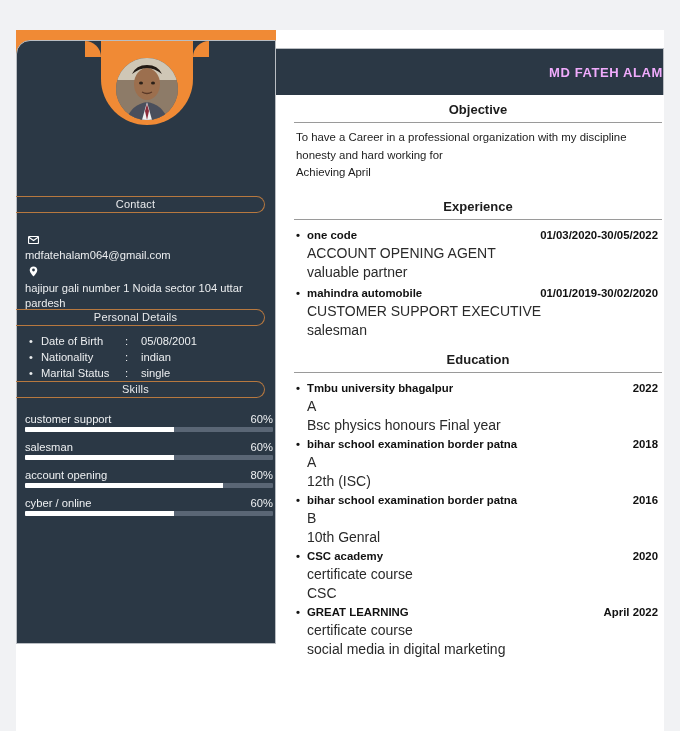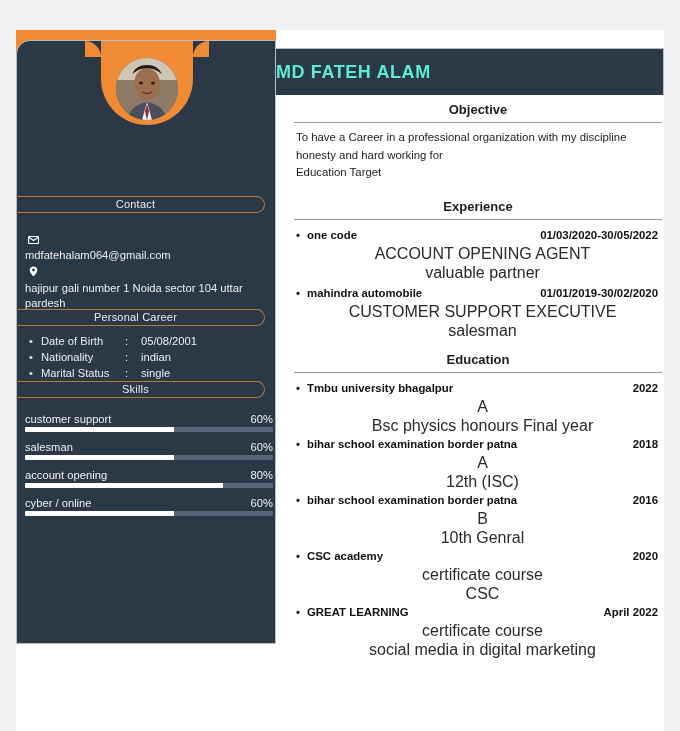--- a/index.html
+++ b/index.html
@@ -160,27 +160,27 @@
     position: absolute;
     left: 260px; top: 0;
     width: 388px; height: 701px;
     background: #ffffff;
   }
   .name-bar {
     position: absolute;
     left: 0; top: 18px;
     width: 388px; height: 47px;
     background: #2b3845;
-    color: #5eead4;
-    font-size: 18px;
+    color: #f0abfc;
+    font-size: 13px;
     font-weight: bold;
     letter-spacing: .6px;
     display: flex;
     align-items: center;
-    justify-content: flex-start;
+    justify-content: flex-end;
     box-sizing: border-box;
     border-top: 1px solid #b9bdc2;
     border-right: 1px solid #b9bdc2;
   }
   .white-panel {
     position: absolute;
     left: 16px; top: 65px;
     width: 372px;
     background: #ffffff;
     border-top-left-radius: 14px;
@@ -213,25 +213,24 @@
     justify-content: space-between;
     align-items: baseline;
     font-size: 11.4px;
     font-weight: bold;
     color: #111111;
     line-height: 18px;
   }
   .entry-head .ttl { display: flex; }
   .entry-head .bull { width: 11px; min-width: 11px; }
   .entry-sub {
-    font-size: 16px;
+    font-size: 14px;
     color: #2a2a2a;
     line-height: 19px;
     padding-left: 11px;
-    text-align: center;
   }
   .exp-block { padding-bottom: 2px; }
   .edu-block { padding-bottom: 0px; }
 </style>
 </head>
 <body>
 
 <div id="page">
 
   <div class="orange-band"></div>
@@ -276,21 +275,21 @@
           <svg width="9" height="11" viewBox="0 0 9 11">
               <path d="M4.5 0.4 C2.3 0.4 0.7 2 0.7 4.1 C0.7 6.8 4.5 10.6 4.5 10.6 C4.5 10.6 8.3 6.8 8.3 4.1 C8.3 2 6.7 0.4 4.5 0.4 Z" fill="#ffffff"></path>
               <circle cx="4.5" cy="4" r="1.4" fill="#2b3845"></circle>
             </svg>
         </span>
         <span class="contact-txt">hajipur gali number 1 Noida sector 104 uttar pardesh</span>
       </div>
     </div>
 
     <div class="pill" style="top:268px;">
-      <span>Personal Career</span>
+      <span>Personal Details</span>
     </div>
 
     <div class="pd-list">
       <div class="pd-row">
         <span class="pd-bullet">•</span>
         <span class="pd-label">Date of Birth</span>
         <span class="pd-colon">:</span>
         <span class="pd-value">05/08/2001</span>
       </div>
       <div class="pd-row">
@@ -358,21 +357,21 @@
       <span>MD FATEH ALAM</span>
     </div>
 
     <div class="white-panel">
 
       <div class="sec-title">Objective</div>
       <div class="sec-rule"></div>
       <div class="objective-text">
         <div>To have a Career in a professional organization with my discipline</div>
         <div>honesty and hard working for</div>
-        <div>Education Target</div>
+        <div>Achieving April</div>
       </div>
 
       <div class="sec-title">Experience</div>
       <div class="sec-rule"></div>
 
       <div class="entry exp-block">
         <div class="entry-head">
           <span class="ttl">
               <span class="bull">•</span>
               <span>one code</span>

